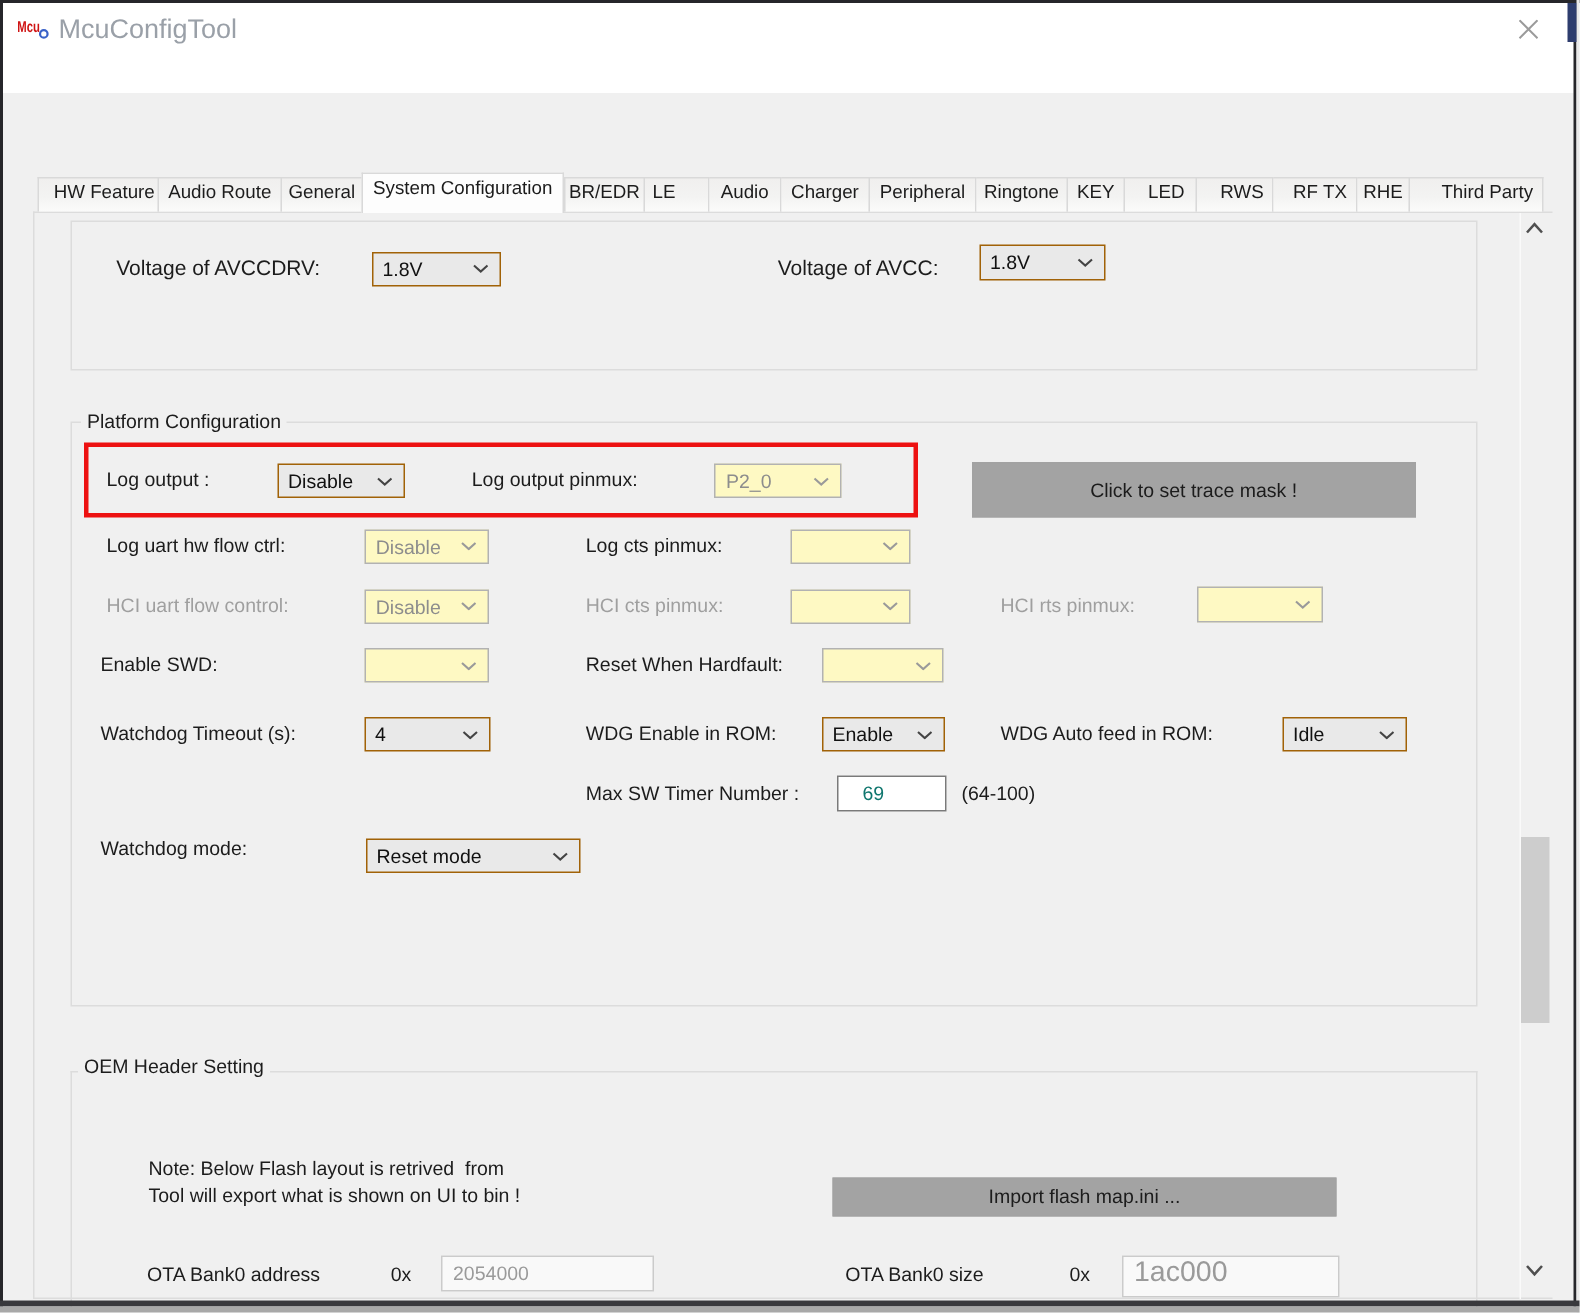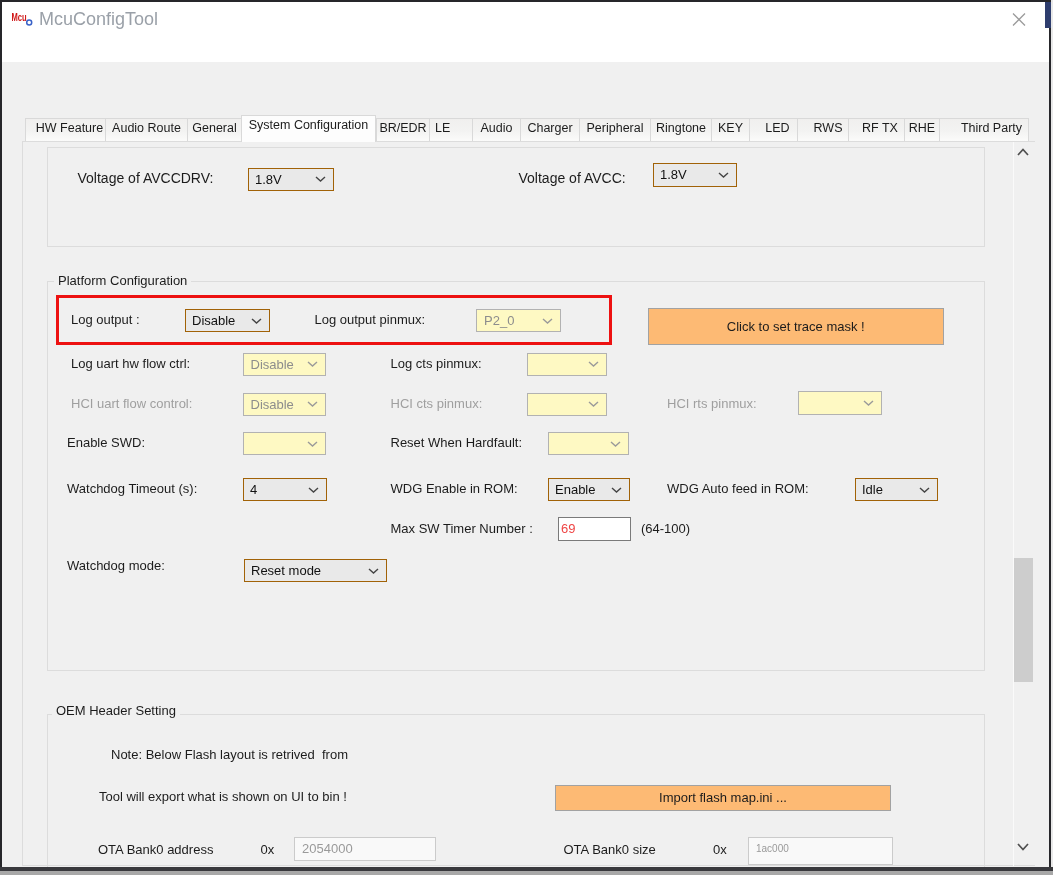--- a/index.html
+++ b/index.html
@@ -4,21 +4,21 @@
 <style>
   html,body{margin:0;padding:0;}
   body{width:1053px;height:875px;overflow:hidden;font-family:"Liberation Sans",sans-serif;}
   .abs{position:absolute;}
   #win{position:relative;width:1053px;height:875px;background:#fff;}
   .lbl{position:absolute;font-size:13px;line-height:13px;color:#1c1c1c;white-space:nowrap;}
   .dis{color:#9f9f9f;}
   .combo{position:absolute;box-sizing:border-box;background:#e9e9e9;border:1px solid #a16207;font-size:13px;line-height:21px;color:#111;padding-left:6px;white-space:nowrap;}
   .dcombo{position:absolute;box-sizing:border-box;background:#fef9c3;border:1px solid #b2b2b2;font-size:13px;line-height:21px;color:#8d8d8d;padding-left:7px;white-space:nowrap;}
   .chev{position:absolute;right:7px;top:50%;margin-top:-3px;}
-  .btn{position:absolute;box-sizing:border-box;background:#fdba74;border:1px solid #a2a2a2;font-size:13px;color:#1c1c1c;text-align:center;}
+  .btn{position:absolute;box-sizing:border-box;background:#a3a3a3;border:1px solid #a2a2a2;font-size:13px;color:#1c1c1c;text-align:center;}
   .tab{position:absolute;box-sizing:border-box;top:117.5px;height:23px;background:linear-gradient(#f0efee,#f3f3f2 55%,#fbfbfa);border:1px solid #d9d9d9;border-bottom:none;font-size:12.5px;color:#1c1c1c;text-align:center;line-height:18.5px;white-space:nowrap;}
   .gbox{position:absolute;box-sizing:border-box;border:1px solid #dcdcdc;}
   .glbl{position:absolute;font-size:13px;line-height:13px;color:#1c1c1c;background:#f0f0f0;padding:0 4px;white-space:nowrap;}
 </style>
 </head>
 <body>
 <div id="win">
 
   <div class="abs" style="left:2px;top:62px;width:1047px;height:805px;background:#f0f0f0;"></div>
 
@@ -134,39 +134,39 @@
   <div class="lbl" style="left:390.5px;top:482px;">WDG Enable in ROM:</div>
   <div class="combo" style="left:548px;top:478px;width:82px;height:23px;">Enable<svg class="chev" width="11" height="6" viewBox="0 0 11 6">
         <path d="M1 1 L5.5 5 L10 1" stroke="#444" stroke-width="1.4" fill="none"></path>
       </svg></div>
   <div class="lbl" style="left:667px;top:482px;">WDG Auto feed in ROM:</div>
   <div class="combo" style="left:855px;top:478px;width:83px;height:23px;">Idle<svg class="chev" width="11" height="6" viewBox="0 0 11 6">
         <path d="M1 1 L5.5 5 L10 1" stroke="#444" stroke-width="1.4" fill="none"></path>
       </svg></div>
 
   <div class="lbl" style="left:390.5px;top:521.5px;">Max SW Timer Number :</div>
-  <div class="abs" style="left:558px;top:517px;width:73px;height:24px;box-sizing:border-box;background:#fff;border:1px solid #7a7a7a;font-size:13px;line-height:22px;padding-left:2px;color:#ef4444;">69</div>
+  <div class="abs" style="left:558px;top:517px;width:73px;height:24px;box-sizing:border-box;background:#fff;border:1px solid #7a7a7a;font-size:13px;line-height:22px;padding-left:16px;color:#0f766e;">69</div>
   <div class="lbl" style="left:641px;top:521.5px;">(64-100)</div>
 
   <div class="lbl" style="left:67px;top:559px;">Watchdog mode:</div>
   <div class="combo" style="left:244px;top:559px;width:143px;height:23px;">Reset mode<svg class="chev" width="11" height="6" viewBox="0 0 11 6">
         <path d="M1 1 L5.5 5 L10 1" stroke="#444" stroke-width="1.4" fill="none"></path>
       </svg></div>
 
   <div class="gbox" style="left:47px;top:714px;width:937.5px;height:160px;border-bottom:none;"></div>
   <div class="glbl" style="left:52px;top:704px;">OEM Header Setting</div>
-  <div class="lbl" style="left:99px;top:748px;margin-left:12px;">Note: Below Flash layout is retrived&nbsp; from</div>
+  <div class="lbl" style="left:99px;top:772px;">Note: Below Flash layout is retrived&nbsp; from</div>
   <div class="lbl" style="left:99px;top:789.5px;">Tool will export what is shown on UI to bin !</div>
   <div class="btn" style="left:555px;top:785px;width:336px;height:26px;line-height:24px;">Import flash map.ini ...</div>
   <div class="lbl" style="left:98px;top:843px;">OTA Bank0 address</div>
   <div class="lbl" style="left:260.5px;top:843px;">0x</div>
   <div class="abs" style="left:294px;top:837px;width:142px;height:24px;box-sizing:border-box;background:#f9f9f9;border:1px solid #cbcbcb;font-size:13px;line-height:22px;padding-left:7px;color:#9a9a9a;">2054000</div>
   <div class="lbl" style="left:563.5px;top:843px;">OTA Bank0 size</div>
   <div class="lbl" style="left:713px;top:843px;">0x</div>
-  <div class="abs" style="left:748px;top:837px;width:145px;height:28px;box-sizing:border-box;background:#f9f9f9;border:1px solid #cbcbcb;font-size:10px;line-height:22px;padding-left:7px;color:#9a9a9a;">1ac000</div>
+  <div class="abs" style="left:748px;top:837px;width:145px;height:28px;box-sizing:border-box;background:#f9f9f9;border:1px solid #cbcbcb;font-size:19px;line-height:22px;padding-left:7px;color:#9a9a9a;">1ac000</div>
 
   <div class="abs" style="left:0;top:0;width:1053px;height:2px;background:#26262a;"></div>
   <div class="abs" style="left:0;top:0;width:2px;height:871px;background:#26262a;"></div>
   <div class="abs" style="left:1049px;top:0;width:2px;height:871px;background:#26262a;"></div>
   <div class="abs" style="left:1051px;top:0;width:2px;height:875px;background:#e9e9e9;"></div>
   <div class="abs" style="left:0;top:866.5px;width:1053px;height:4.5px;background:#39393d;z-index:6;"></div>
   <div class="abs" style="left:0;top:871px;width:1053px;height:4px;background:#a8a8a8;z-index:6;"></div>
 </div>
 
 </body></html>

